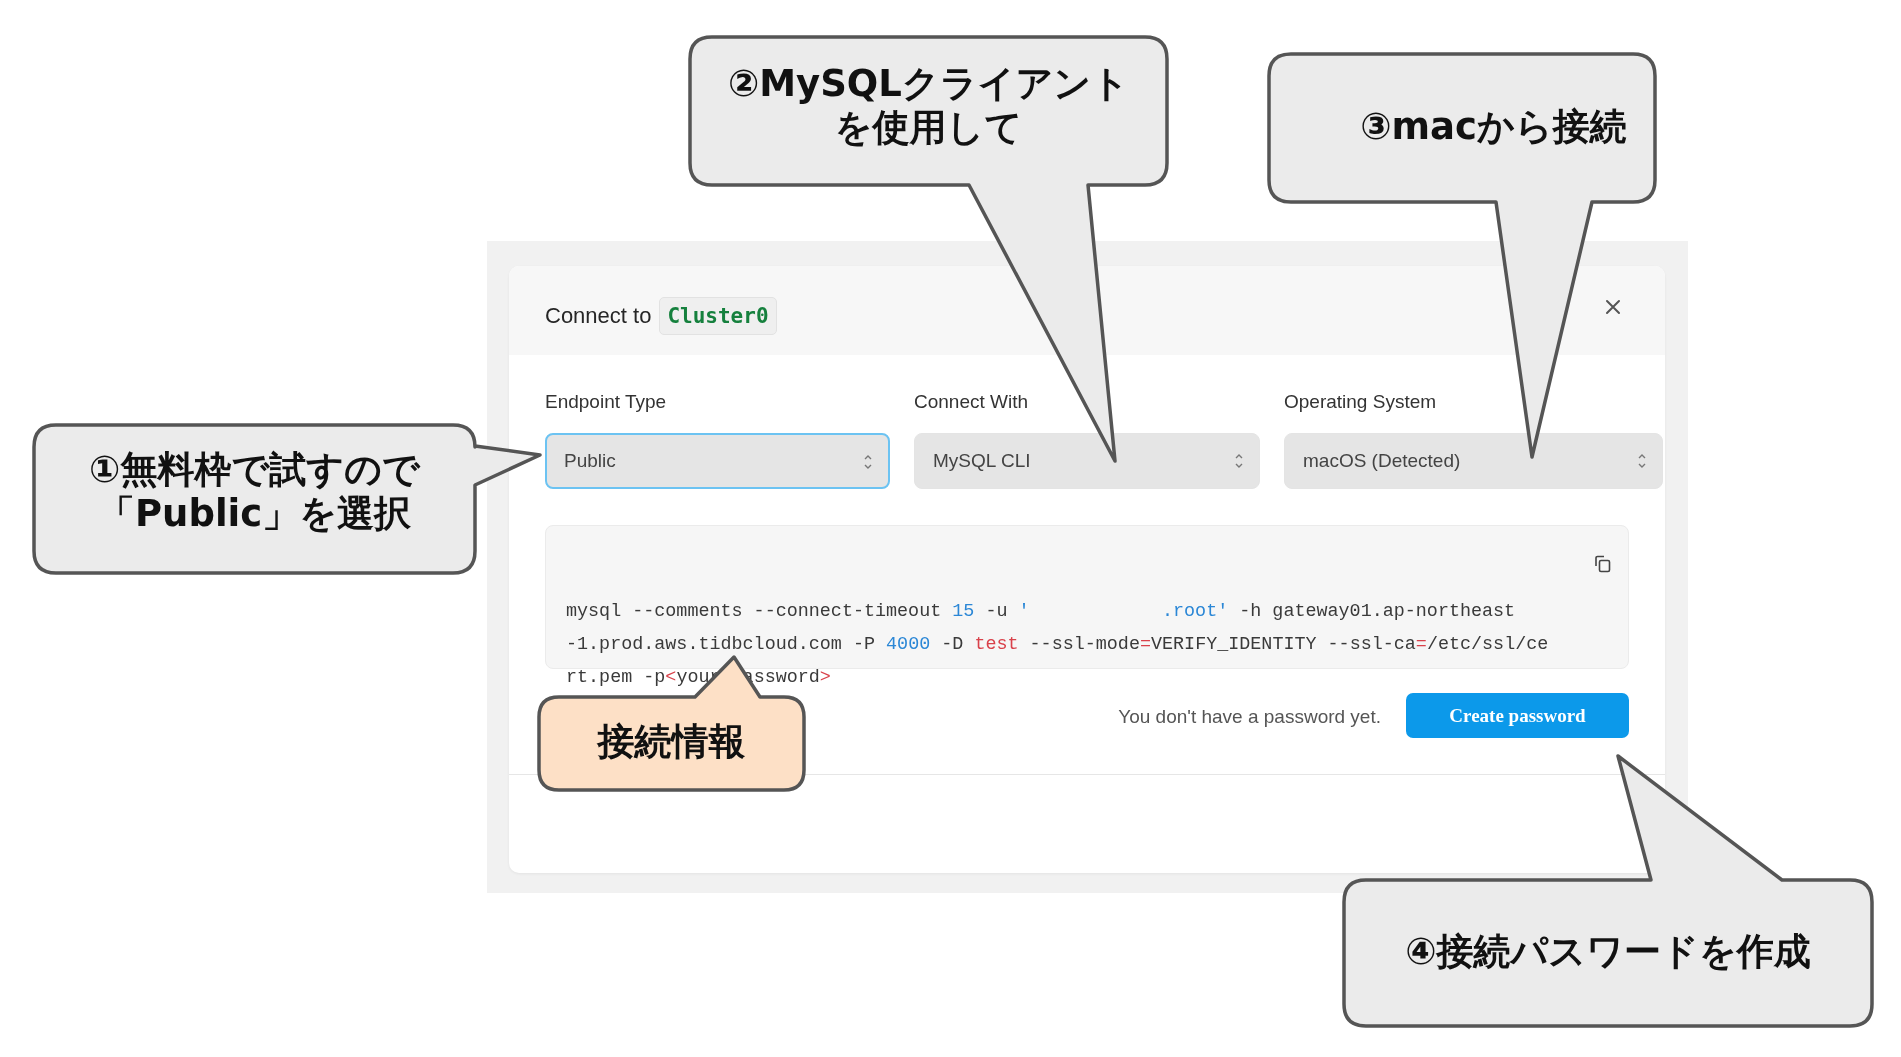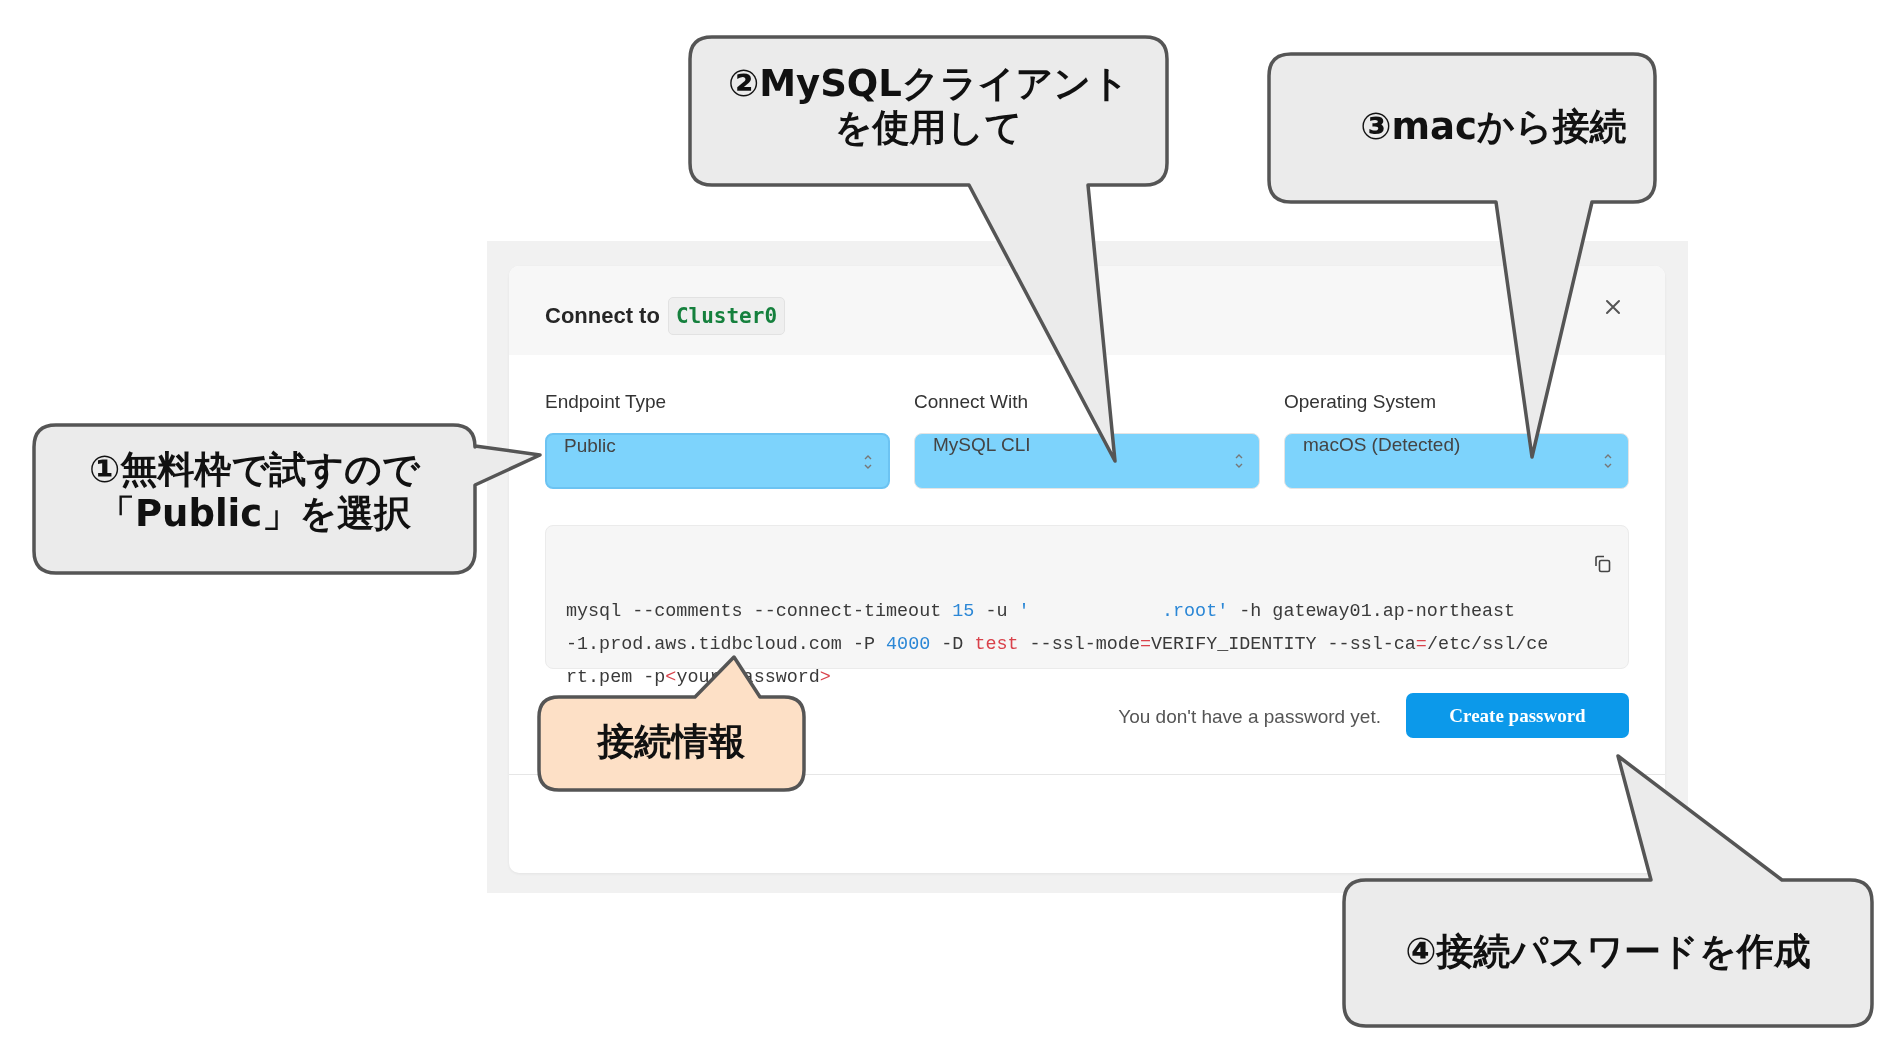--- a/index.html
+++ b/index.html
@@ -3,27 +3,27 @@
 <meta charset="utf-8">
 <style>
   html, body { margin:0; padding:0; }
   body { width:1901px; height:1057px; position:relative; background:#ffffff; overflow:hidden;
          font-family:"Liberation Sans", "DejaVu Sans", sans-serif; }
   .outer-panel { position:absolute; left:487px; top:241px; width:1201px; height:652px; background:#f1f1f1; }
   .card { position:absolute; left:509px; top:266px; width:1156px; height:607px; background:#ffffff;
           border-radius:10px; box-shadow:0 1px 3px rgba(0,0,0,0.06); overflow:hidden; }
   .card-header { position:absolute; left:0; top:0; width:100%; height:89px; background:#f7f7f7; }
   .title { position:absolute; left:36px; top:28px; height:44px; display:flex; align-items:center; gap:8px; }
-  .title-text { font-size:22px; font-weight:bold; color:#262626; }
+  .title-text { font-size:22px; font-weight:normal; color:#262626; }
   .cluster-chip { font-family:"DejaVu Sans Mono", "Liberation Mono", monospace; font-weight:bold; font-size:21px;
                   color:#15803d; background:#efefef; border:1px solid #e2e2e2; border-radius:5px; padding:6px 7px; }
   .close-btn { position:absolute; left:1092px; top:29px; width:24px; height:24px; cursor:pointer; }
   .field-label { position:absolute; top:125px; font-size:19px; color:#333; }
-  .select { position:absolute; top:167px; height:56px; background:#7dd3fc; border:1px solid #e4e4e4; border-radius:8px;
-            box-sizing:border-box; display:flex; padding-left:18px; font-size:19px; color:#444; cursor:pointer; }
+  .select { position:absolute; top:167px; height:56px; background:#e5e5e5; border:1px solid #e4e4e4; border-radius:8px;
+            box-sizing:border-box; display:flex; align-items:center; padding-left:18px; font-size:19px; color:#444; cursor:pointer; }
   .select.focused { border:2px solid #6cc3f2; padding-left:17px; }
   .select .chev { position:absolute; right:14px; top:16px; width:12px; height:22px; }
   .code-box { position:absolute; left:36px; top:259px; width:1084px; height:144px; background:#f6f6f6;
               border:1px solid #ebebeb; border-radius:8px; box-sizing:border-box; }
   .code { position:absolute; left:20px; top:21px; width:1040px; font-family:"Liberation Mono", "DejaVu Sans Mono", monospace;
           font-size:18.4px; line-height:33px; color:#3a3a3a; white-space:pre;margin-top:48px; }
   .c-num, .c-str { color:#2b87d6; }
   .c-red { color:#d9414a; }
   .copy-btn { position:absolute; left:1047px; top:28px; width:20px; height:20px; cursor:pointer; }
   .pw-note { position:absolute; left:0; width:872px; text-align:right; top:440px; font-size:19px; color:#555; }
@@ -62,21 +62,21 @@
     <svg class="chev" viewBox="0 0 12 22">
       <path d="M3 8 L6 5 L9 8 M3 14 L6 17 L9 14" fill="none" stroke="#777" stroke-width="1.4"></path>
     </svg>
   </div>
   <div class="select" style="left:405px; width:346px">
     <span>MySQL CLI</span>
     <svg class="chev" viewBox="0 0 12 22">
       <path d="M3 8 L6 5 L9 8 M3 14 L6 17 L9 14" fill="none" stroke="#777" stroke-width="1.4"></path>
     </svg>
   </div>
-  <div class="select" style="left:775px; width:345px">
+  <div class="select" style="left:775px; width:379px">
     <span>macOS (Detected)</span>
     <svg class="chev" viewBox="0 0 12 22">
       <path d="M3 8 L6 5 L9 8 M3 14 L6 17 L9 14" fill="none" stroke="#777" stroke-width="1.4"></path>
     </svg>
   </div>
 
   <div class="code-box">
     <div class="code"><span>mysql --comments --connect-timeout </span><span class="c-num">15</span><span> -u </span><span class="c-str">'</span><span>            </span><span class="c-str">.root'</span><span> -h gateway01.ap-northeast</span>
 <span>-1.prod.aws.tidbcloud.com -P </span><span class="c-num">4000</span><span> -D </span><span class="c-red">test</span><span> --ssl-mode</span><span class="c-red">=</span><span>VERIFY_IDENTITY --ssl-ca</span><span class="c-red">=</span><span>/etc/ssl/ce</span>
 <span>rt.pem -p</span><span class="c-red">&lt;</span><span>your_password</span><span class="c-red">&gt;</span></div>

